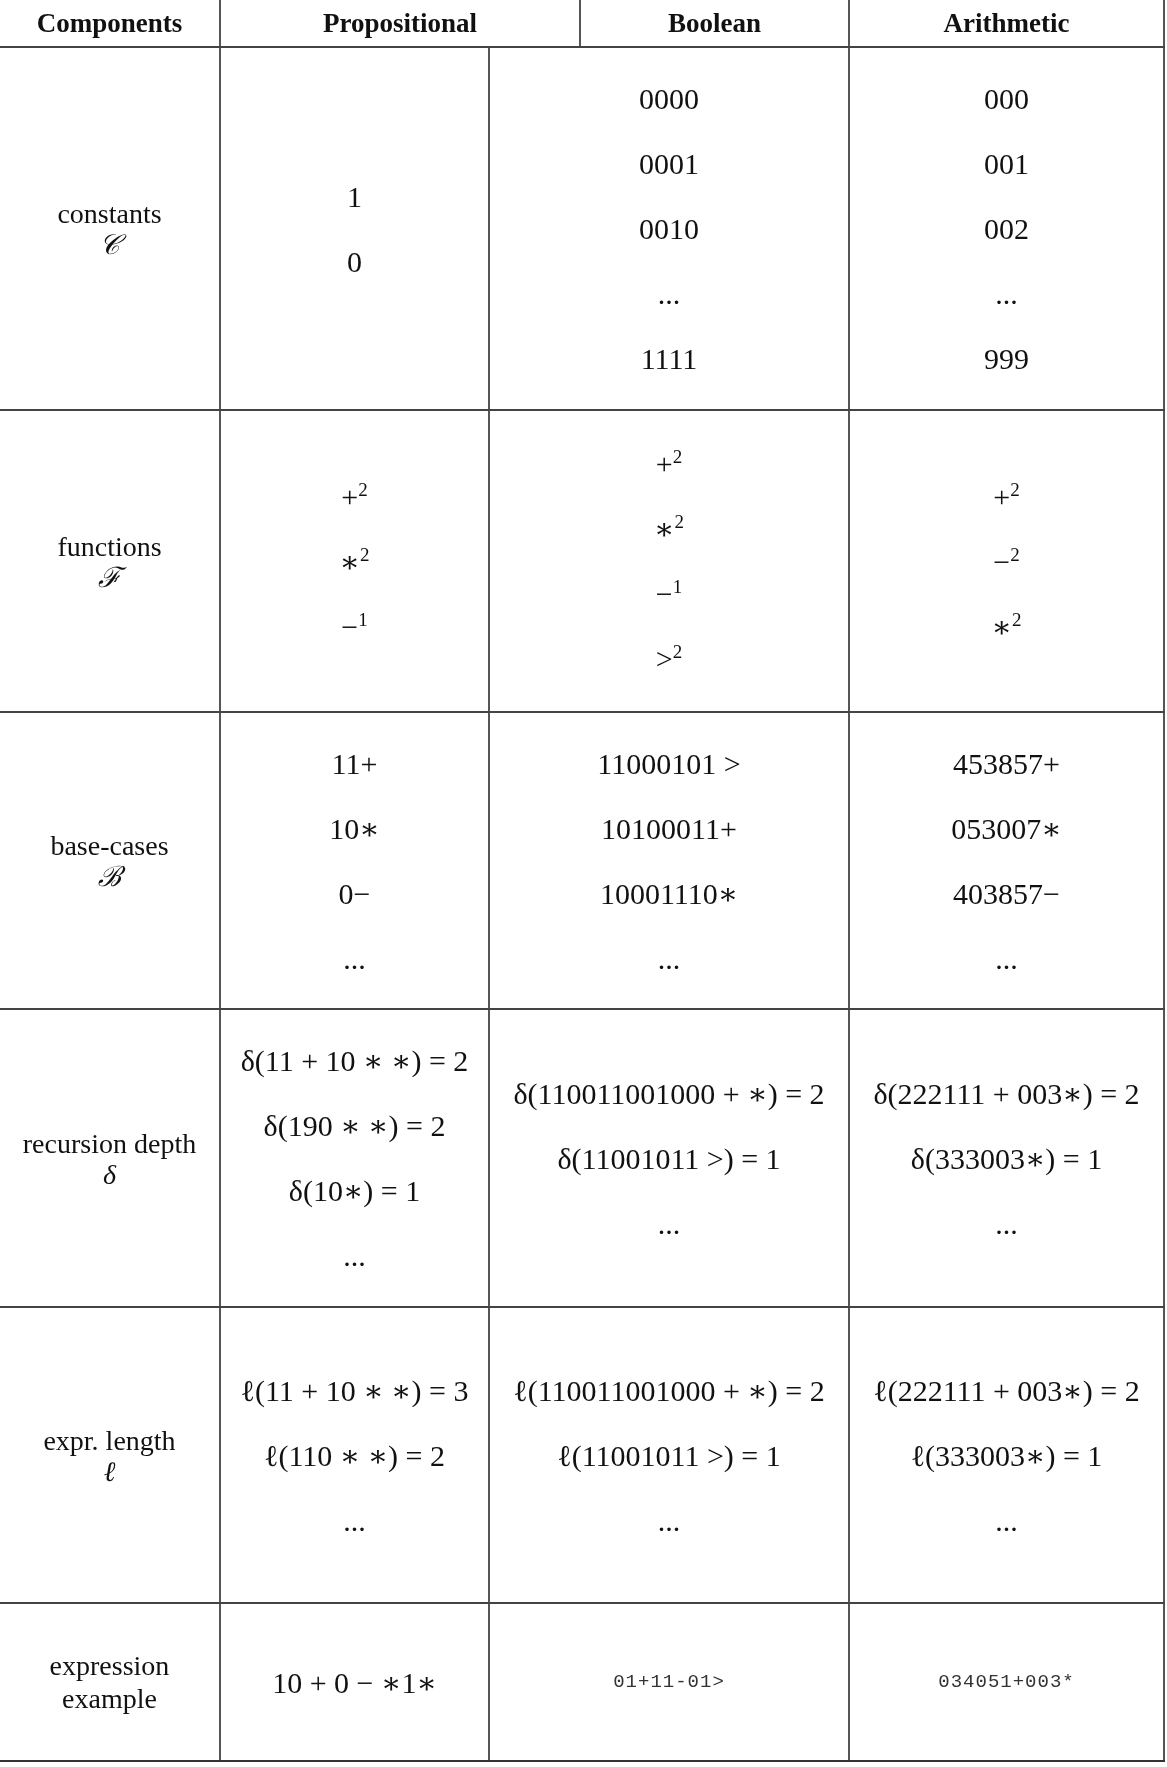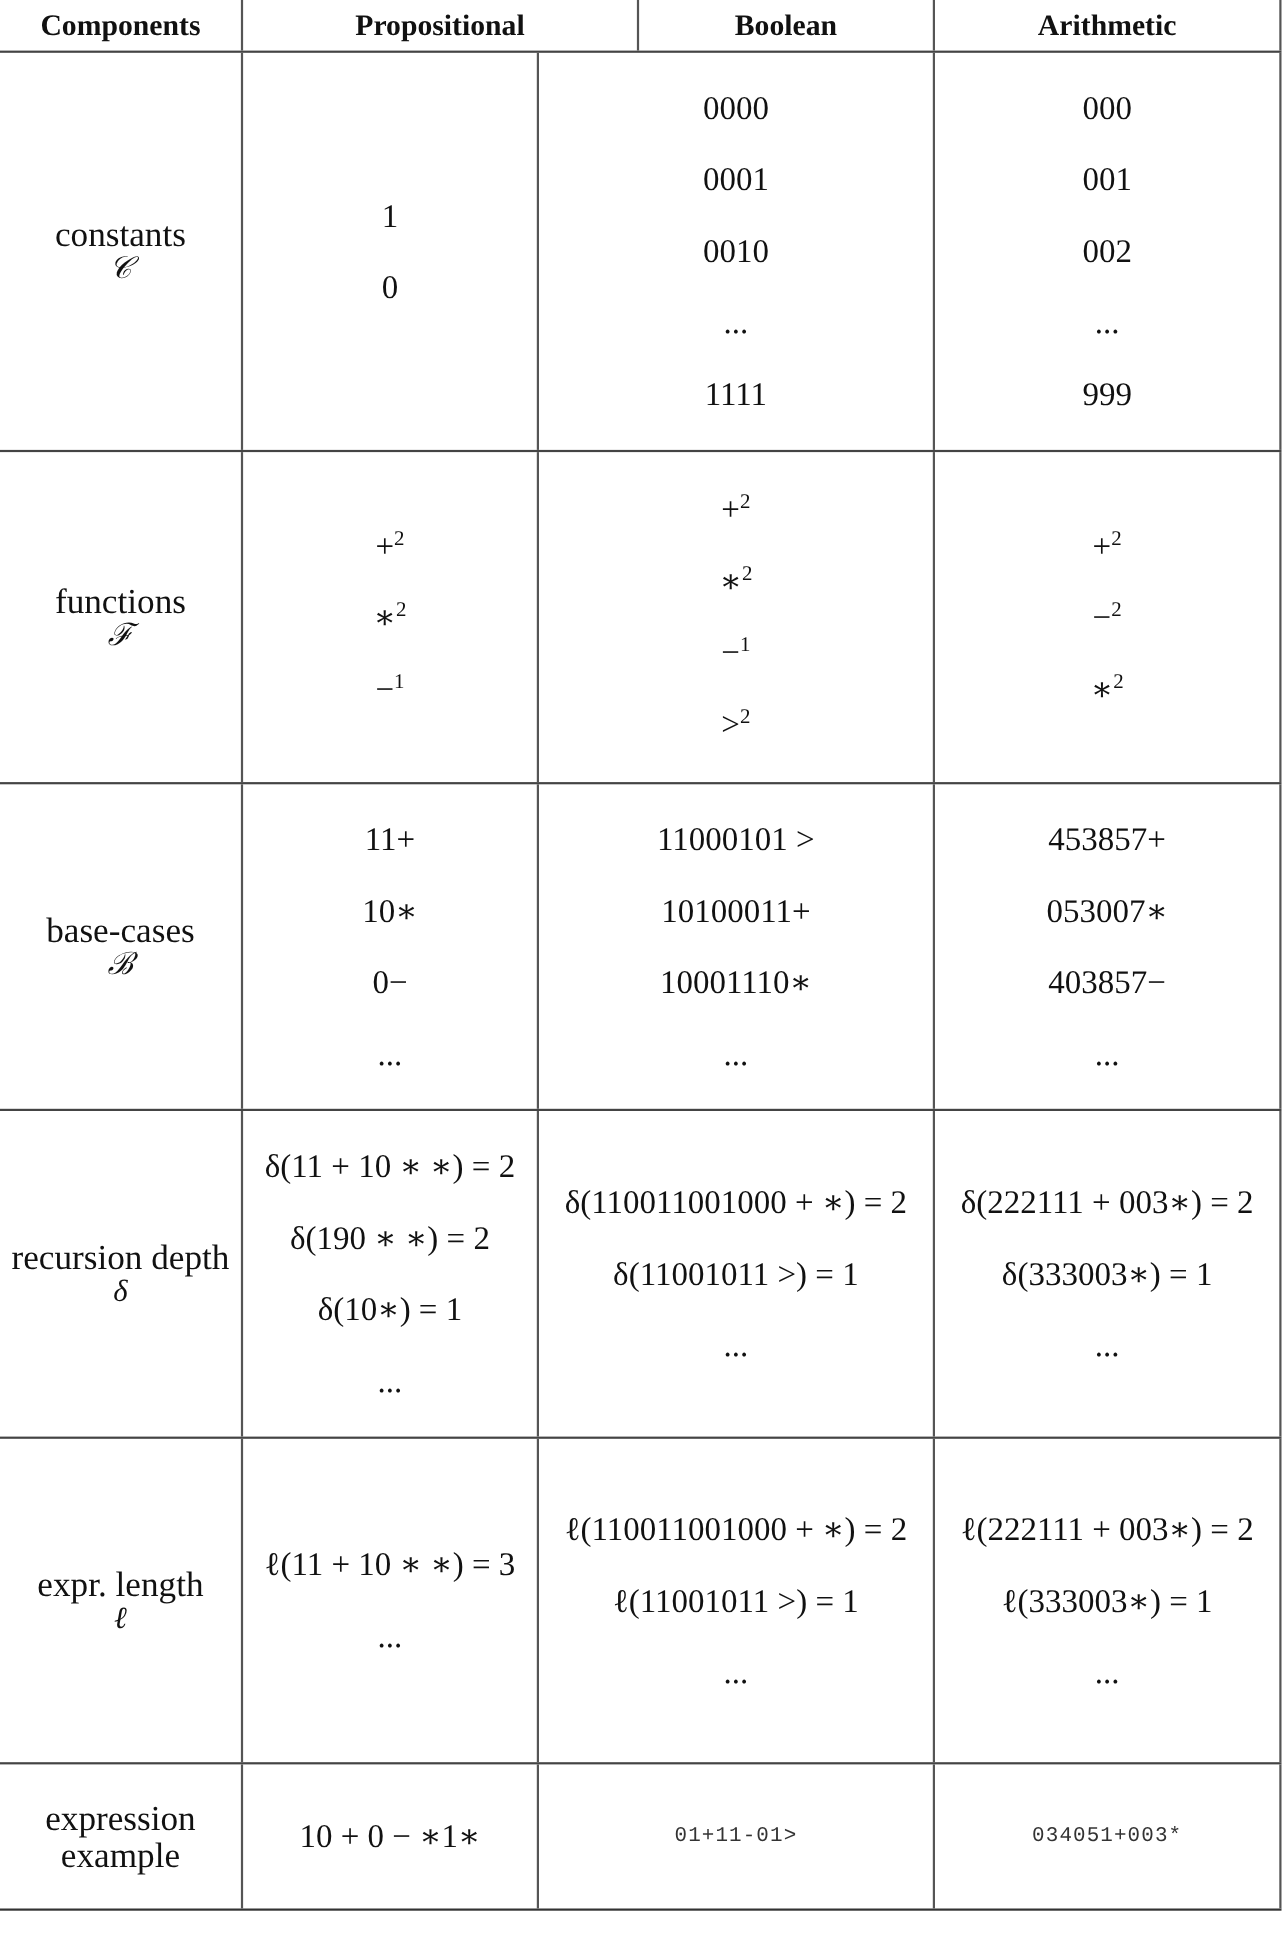--- a/index.html
+++ b/index.html
@@ -11,31 +11,31 @@
   .cell { box-sizing: border-box; display: flex; flex-direction: column;
           align-items: center; justify-content: center; text-align: left;
           border-right: 2px solid #555; }
   .cell:last-child { border-right: 2px solid #555; }
   .c0 { width: 221px; }
   .c1 { width: 269px; }
   .c2 { width: 360px; }
   .c3 { width: 315px; }
   .hdr .cell { font-weight: bold; font-size: 27px; }
   .hdr { height: 48px; }
-  .label { font-size: 32px; line-height: 33px; }
+  .label { font-size: 28px; line-height: 33px; }
   .sym { font-style: italic; font-size: 28px; line-height: 30px; }
   .item { font-size: 30px; height: 65px; line-height: 65px; white-space: nowrap; }
   .item sup { font-size: 19px; vertical-align: 11px; line-height: 0; }
   .mono { font-family: "Liberation Mono", "DejaVu Sans Mono", monospace; font-size: 19px; letter-spacing: 1px; color: #333; }
   .r-const { height: 363px; }
   .r-func { height: 302px; }
   .r-base { height: 297px; }
   .r-depth { height: 298px; }
   .r-len { height: 296px; }
-  .r-expr { height: 133px; }
+  .r-expr { height: 158px; }
 </style>
 </head>
 <body>
 
 <div class="table">
 
   <div class="row hdr">
     <div class="cell c0">Components</div>
     <div class="cell c2">Propositional</div>
     <div class="cell c1">Boolean</div>
@@ -138,20 +138,21 @@
     </div>
   </div>
 
   <div class="row r-len">
     <div class="cell c0">
       <span class="label">expr. length</span>
       <span class="sym">ℓ</span>
     </div>
     <div class="cell c1">
       <span class="item">ℓ(11 + 10 ∗ ∗) = 3</span>
+      <span class="item">ℓ(110 ∗ ∗) = 2</span>
       <span class="item">...</span>
     </div>
     <div class="cell c2">
       <span class="item">ℓ(110011001000 + ∗) = 2</span>
       <span class="item">ℓ(11001011 &gt;) = 1</span>
       <span class="item">...</span>
     </div>
     <div class="cell c3">
       <span class="item">ℓ(222111 + 003∗) = 2</span>
       <span class="item">ℓ(333003∗) = 1</span>

